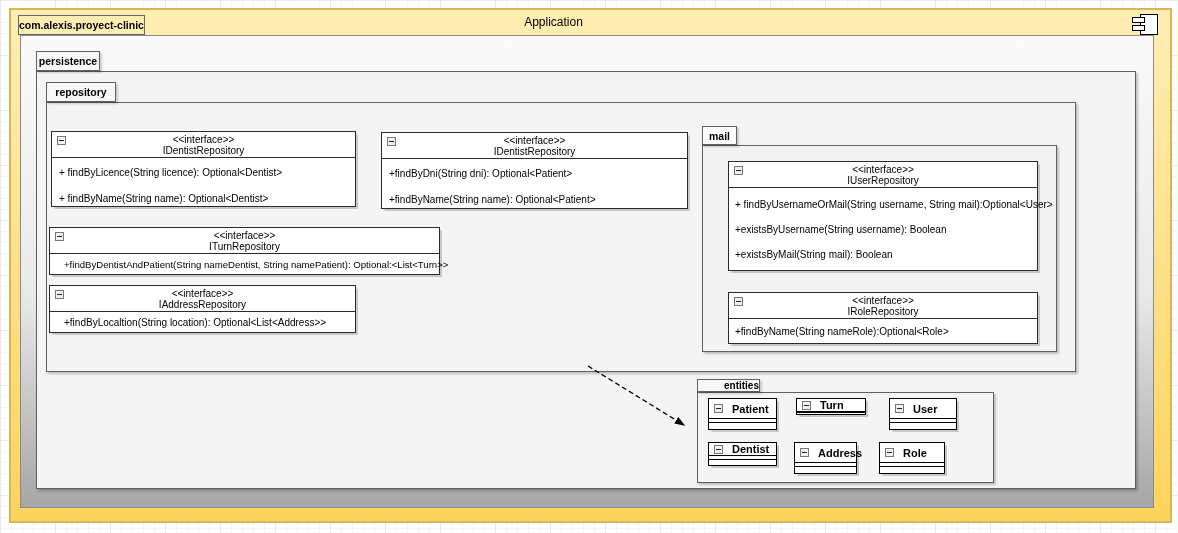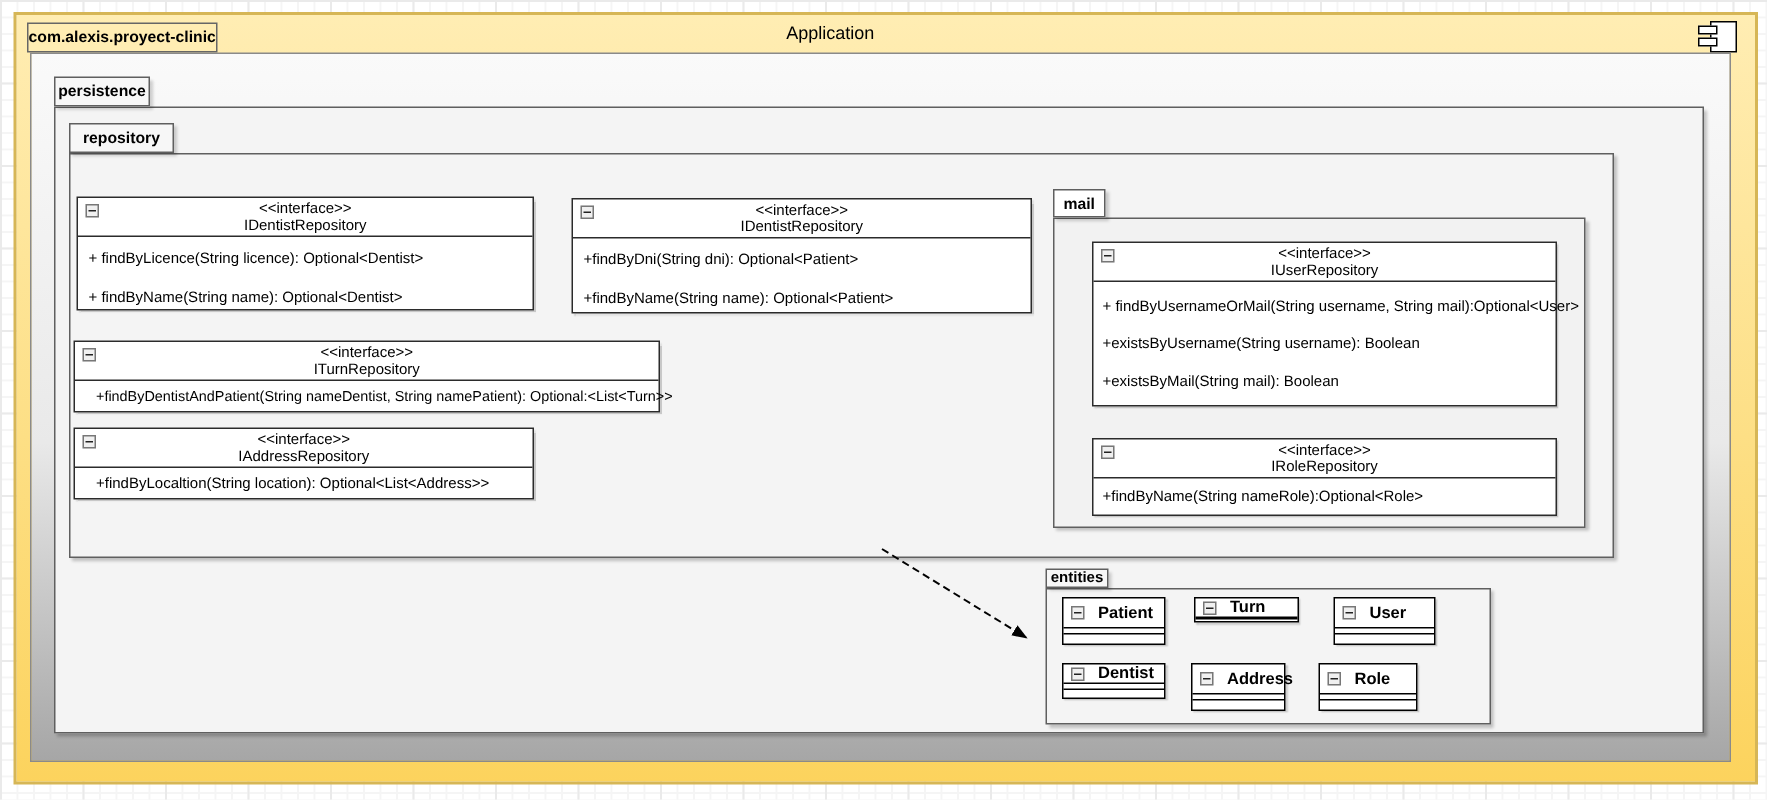--- a/index.html
+++ b/index.html
@@ -56,21 +56,21 @@
   .pbody{
     position:absolute;background:#f4f4f4;border:1px solid #5f5f5f;box-sizing:border-box;
     box-shadow:2px 2px 2px rgba(0,0,0,0.22);
   }
   .tab-persistence{left:15px;top:15px;width:64px;height:20px;}
   .body-persistence{left:15px;top:35px;width:1100px;height:418px;}
   .tab-repository{left:9px;top:10px;width:70px;height:20px;}
   .body-repository{left:9px;top:30px;width:1030px;height:270px;}
   .tab-auth{left:655px;top:23px;width:35px;height:19px;background:#fff;}
   .body-auth{left:655px;top:42px;width:355px;height:207px;background:#f2f2f2;}
-  .tab-entities{left:660px;top:307px;width:42px;height:13px;font-size:10px;}
+  .tab-entities{left:660px;top:307px;width:63px;height:13px;font-size:10px;justify-content:flex-end;}
   .body-entities{left:660px;top:320px;width:297px;height:91px;}
 
   
   .ibox{
     position:absolute;background:#ffffff;border:1px solid #2b2b2b;box-sizing:border-box;
     box-shadow:1.5px 1.5px 1px rgba(0,0,0,0.18);
   }
   .ibox .hdr{
     position:relative;border-bottom:1px solid #2b2b2b;
     text-align:center;font-size:10px;line-height:11px;padding:2px 0 1px 0;

